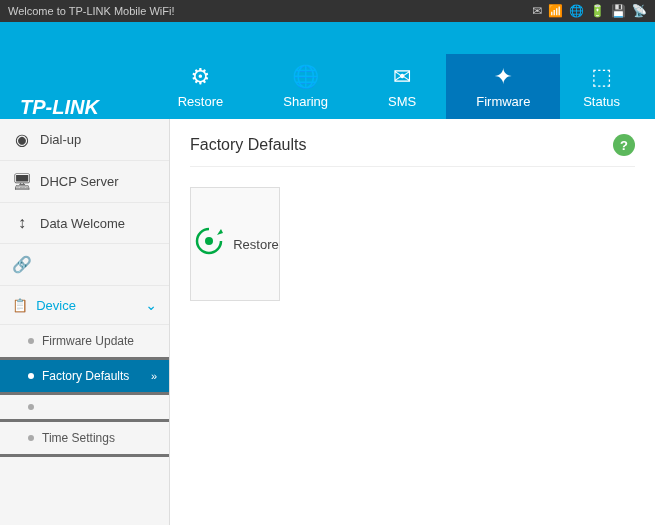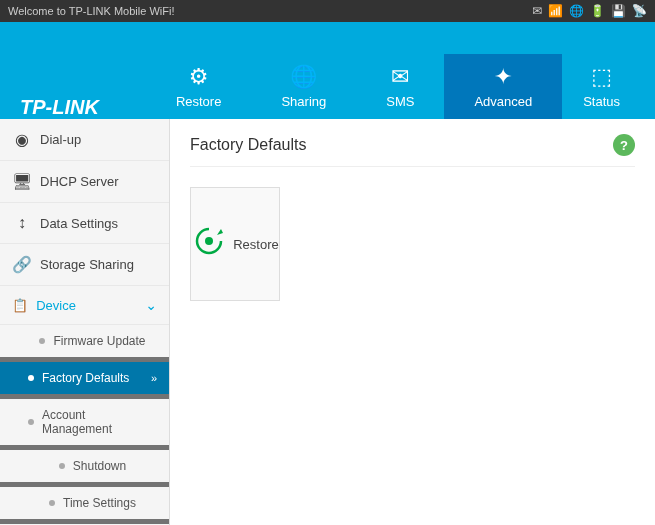--- a/index.html
+++ b/index.html
@@ -106,24 +106,23 @@
     .device-header.open { color: #00aadd; }
     .device-header-left { display: flex; align-items: center; gap: 8px; }
     .chevron { font-size: 14px; color: #00aadd; }
 
     .submenu-item {
       display: flex;
       align-items: center;
       padding: 9px 12px 9px 28px;
       cursor: pointer;
       color: #555;
-      border-bottom: 5px solid #737373;
+      border-bottom: 3px solid #737373;
       font-size: 12px;
       gap: 8px;
-      justify-content: center;
     }
     .submenu-item.active {
       background: #0077aa;
       color: white;
     }
     .submenu-item.active::before { color: white; }
     .dot { width: 6px; height: 6px; background: #aaa; border-radius: 50%; flex-shrink: 0; }
     .submenu-item.active .dot { background: white; }
     .arrows { font-size: 11px; margin-left: auto; }
 
@@ -209,21 +208,21 @@
     <div class="nav-item">
       <span class="nav-icon">🌐</span>
       <span>Sharing</span>
     </div>
     <div class="nav-item">
       <span class="nav-icon">✉</span>
       <span>SMS</span>
     </div>
     <div class="nav-item active">
       <span class="nav-icon">✦</span>
-      <span>Advanced</span>
+      <span>Firmware</span>
     </div>
   </div>
   <div class="nav-logout">
     <span class="nav-icon">⬚</span>
     <span>Status</span>
   </div>
 </div>
 
 <div class="main-layout">
 
@@ -235,26 +234,25 @@
     </div>
 
 
     <div class="sidebar-item">
       <span class="item-icon">🖥</span>
       <span>DHCP Server</span>
     </div>
 
     <div class="sidebar-item">
       <span class="item-icon">↕</span>
-      <span>Data Settings</span>
+      <span>Data Welcome</span>
     </div>
 
     <div class="sidebar-item">
       <span class="item-icon">🔗</span>
-      <span>Storage Sharing</span>
     </div>
 
     <div class="device-header open">
       <div class="device-header-left">
         <span class="item-icon">📋</span>
         <span>Device</span>
       </div>
       <span class="chevron">⌄</span>
     </div>
 
@@ -264,27 +262,22 @@
     </div>
 
     <div class="submenu-item active">
       <span class="dot"></span>
       <span>Factory Defaults</span>
       <span class="arrows">»</span>
     </div>
 
     <div class="submenu-item">
       <span class="dot"></span>
-      <span>Account Management</span>
-    </div>
-
-    <div class="submenu-item">
-      <span class="dot"></span>
-      <span>Shutdown</span>
-    </div>
+    </div>
+
 
     <div class="submenu-item">
       <span class="dot"></span>
       <span>Time Settings</span>
     </div>
 
   </div>
 
   <div class="content">
     <div class="content-header">

